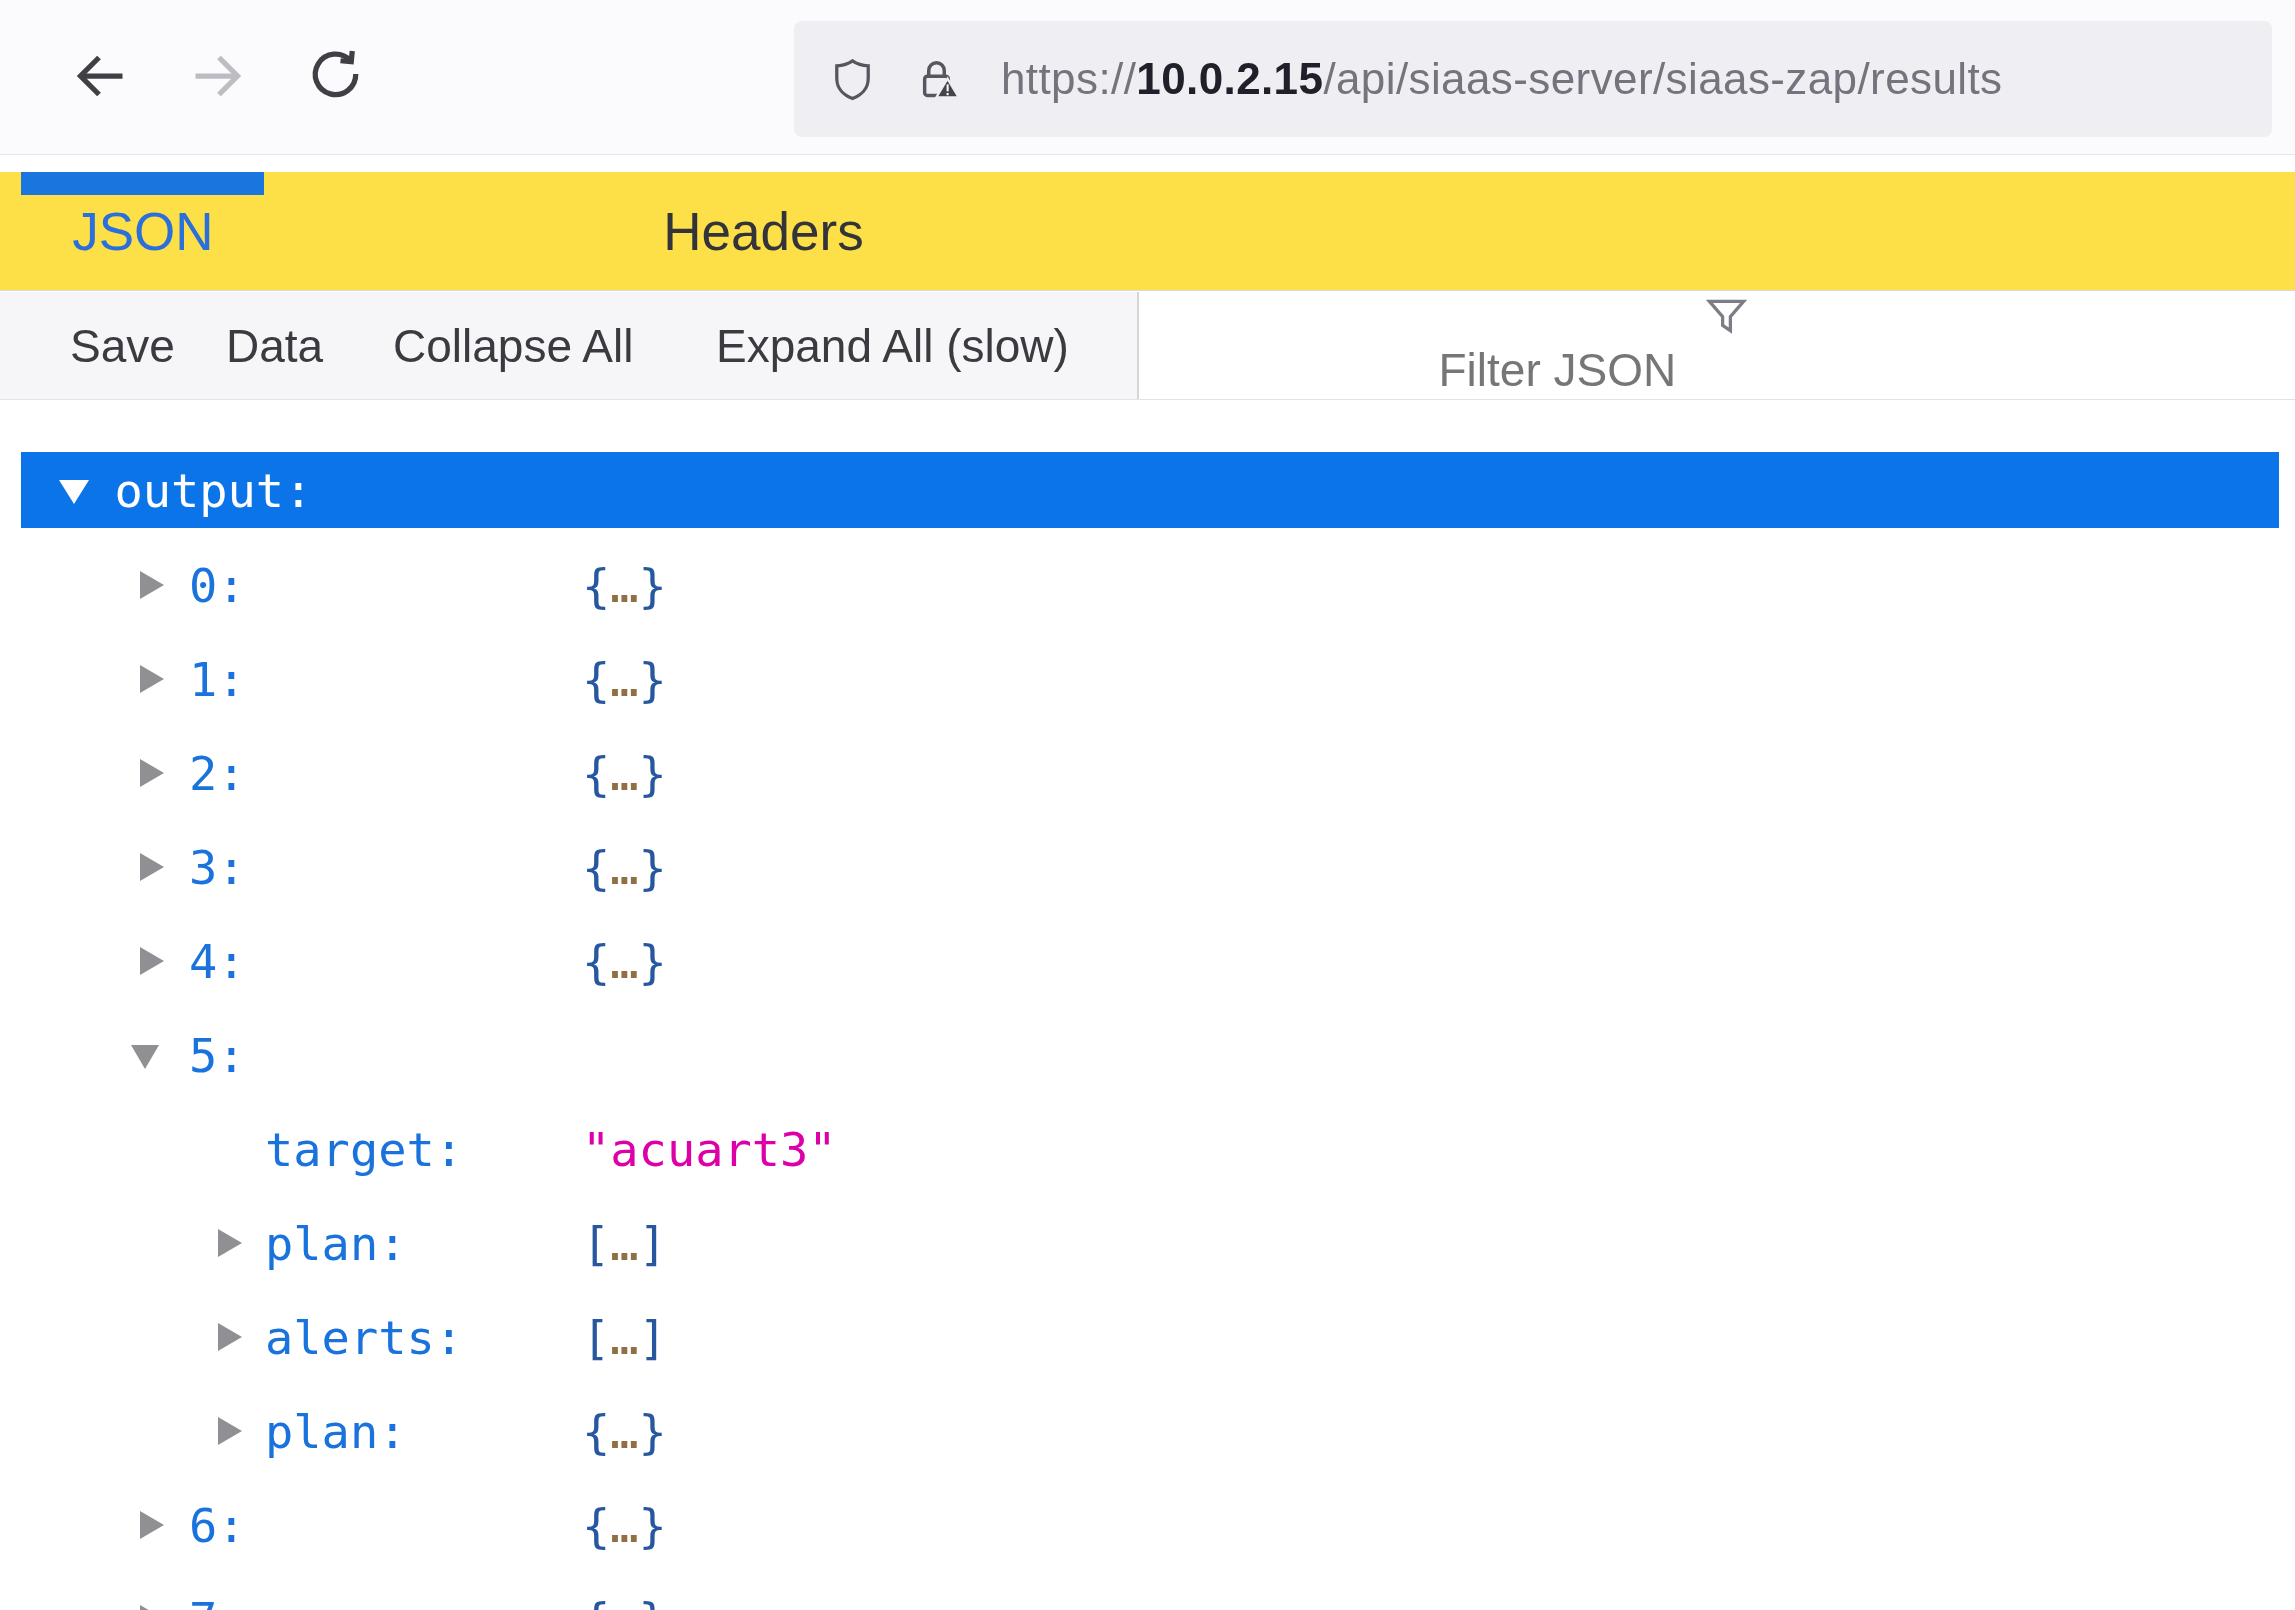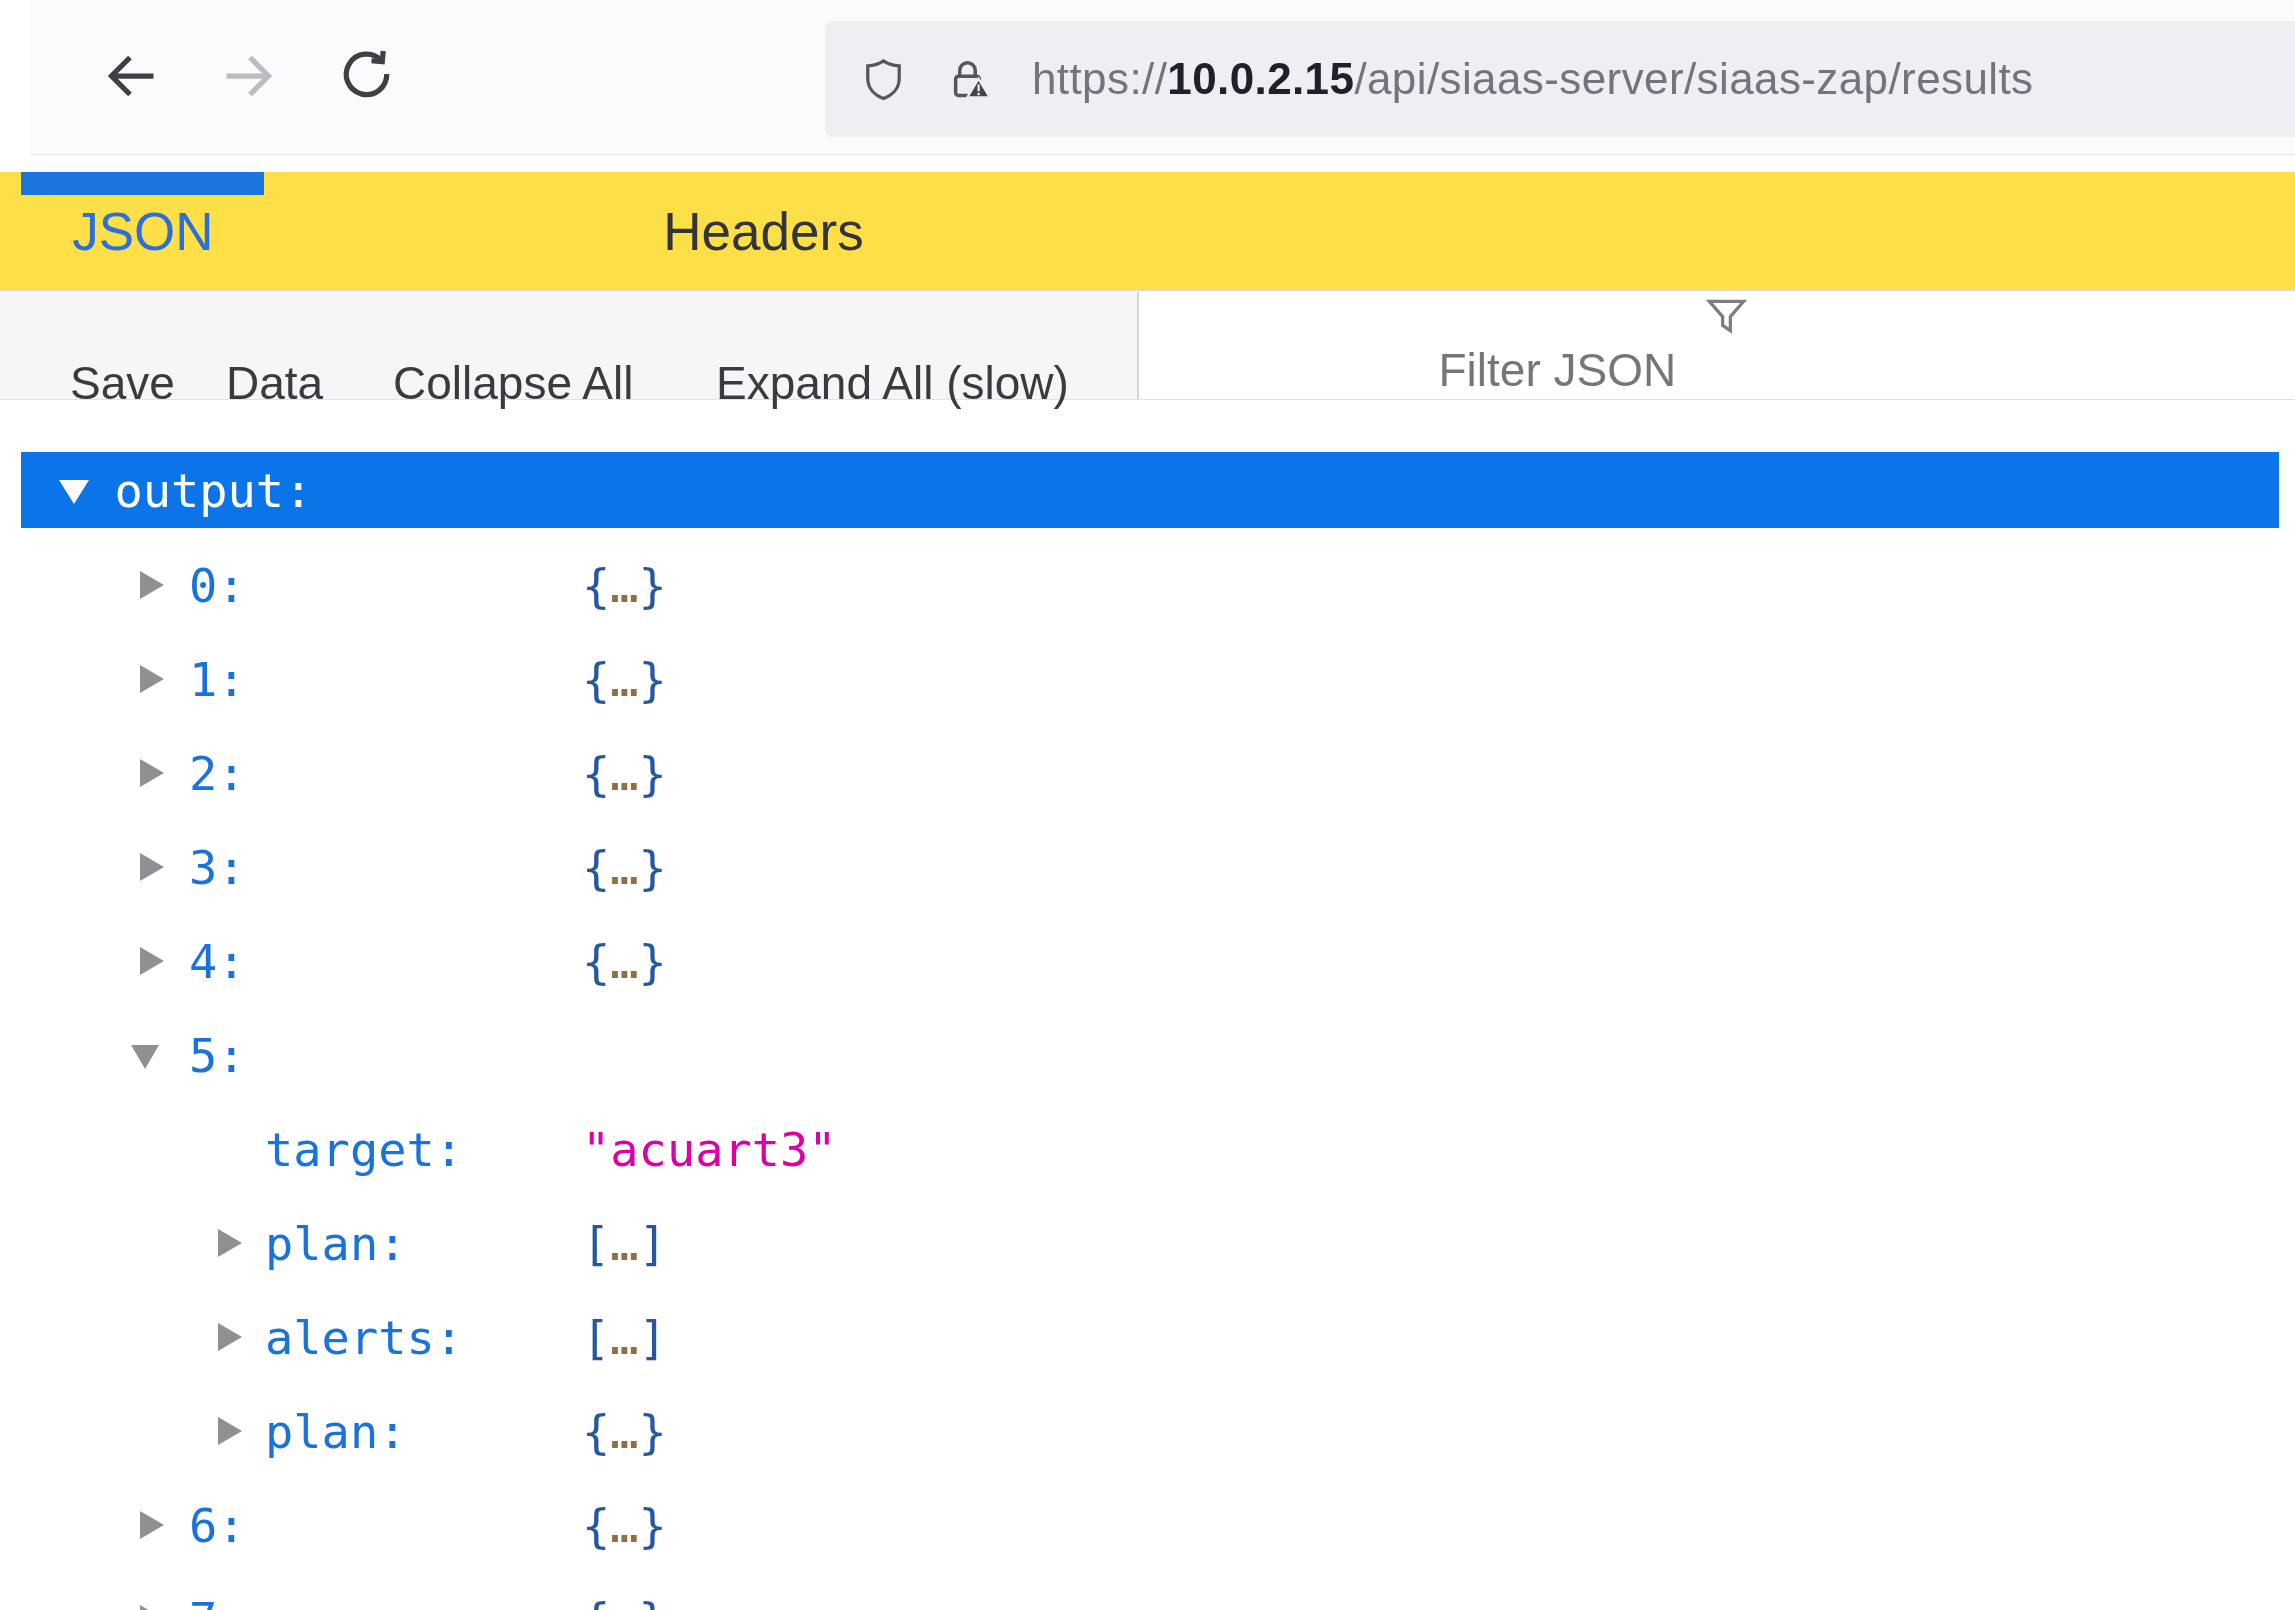--- a/index.html
+++ b/index.html
@@ -1,20 +1,20 @@
 <!DOCTYPE html>
 <html style="font-size:12.2px"><head>
 <meta charset="utf-8">
 <style>
   html,body{margin:0;padding:0;}
   body{font-family:"Liberation Sans",sans-serif;background:#fff;}
   #app{position:relative;width:2295px;height:1610px;background:#ffffff;overflow:hidden;}
 
   
-  .nav-bar{position:absolute;top:0;left:0;right:0;height:154px;background:#fbfbfd;border-bottom:1.5px solid #e8e8eb;margin-left:31px;}
+  .nav-bar{position:absolute;top:0;left:0;right:0;height:154px;background:#fbfbfd;border-bottom:1.5px solid #e8e8eb;}
   .nav-btn{position:absolute;top:50%;transform:translateY(-50%);width:60px;height:60px;display:flex;align-items:center;justify-content:center;background:transparent;border:none;padding:0;cursor:pointer;}
   .nav-back{left:70px;}
   .nav-fwd{left:188px;}
   .nav-reload{left:305px;}
   .nav-btn svg{width:60px;height:60px;}
 
   .url-bar{position:absolute;left:794px;top:21.4px;width:1478px;height:116px;background:#efeff3;border-radius:7.6px;display:flex;align-items:center;padding-left:34px;box-sizing:border-box;white-space:nowrap;}
   .url-icon{flex:0 0 auto;display:inline-flex;}
   .url-icon svg{width:49px;height:49px;}
   .lock-icon{margin-left:35px;}
@@ -24,21 +24,21 @@
   
   .tab-strip{position:absolute;top:172px;left:0;right:0;height:118px;background:#fde047;border-bottom:1.5px solid #dcdce0;}
   .vtab{position:absolute;top:0;bottom:0;display:flex;align-items:center;justify-content:center;font-size:53px;cursor:pointer;}
   .vtab-json{left:21.4px;width:243px;color:#2a6fdb;}
   .vtab-raw{left:275px;width:321px;color:#33333a;}
   .vtab-headers{left:611px;width:305px;color:#33333a;justify-content:center;}
   .tab-indicator{position:absolute;top:0;left:0;width:100%;height:23px;background:#1b75de;}
 
   
   .action-bar{position:absolute;top:292px;left:0;right:0;height:107px;background:#f6f6f8;border-bottom:1.5px solid #e3e3e6;}
-  .tb-btn{position:absolute;top:50%;transform:translateY(-50%);font-size:46px;color:#3a3a40;background:transparent;border:none;padding:0;font-family:inherit;cursor:pointer;white-space:nowrap;margin-top:37px;}
+  .tb-btn{position:absolute;top:50%;transform:translateY(-50%);font-size:46px;color:#3a3a40;background:transparent;border:none;padding:0;font-family:inherit;cursor:pointer;white-space:nowrap;}
   .tb-save{left:70px;}
   .tb-copy{left:226px;}
   .tb-collapse{left:393px;}
   .tb-expand{left:716px;}
   .tb-sep{position:absolute;left:1137px;top:0;bottom:0;width:1.5px;background:#d6d6da;}
   .filter-zone{position:absolute;left:1139px;right:0;top:0;bottom:0;background:#ffffff;display:flex;align-items:center;padding-left:41px;flex-direction:column;}
   .funnel{flex:0 0 auto;margin-right:21.4px;display:inline-flex;}
   .funnel svg{width:49px;height:49px;}
   .filter-input{flex:1;border:none;outline:none;background:transparent;font-family:"Liberation Sans",sans-serif;font-size:46px;color:#3a3a40;padding:0;}
   .filter-input::placeholder{color:#767676;opacity:1;}

